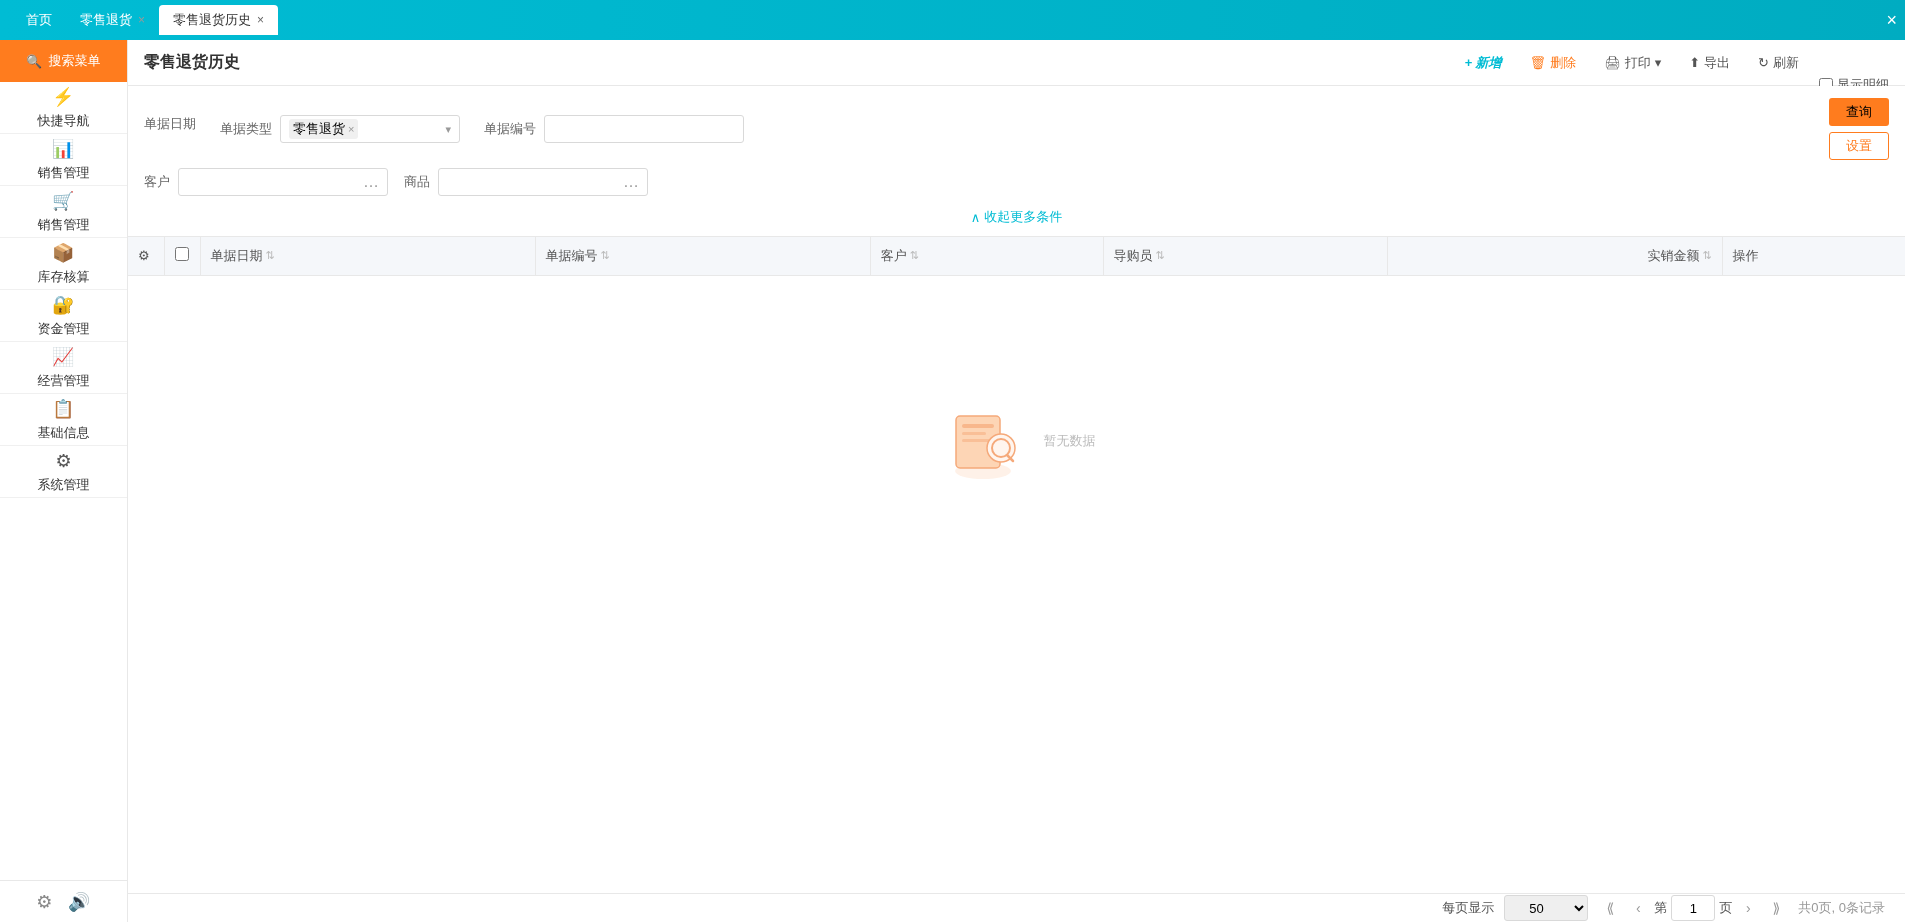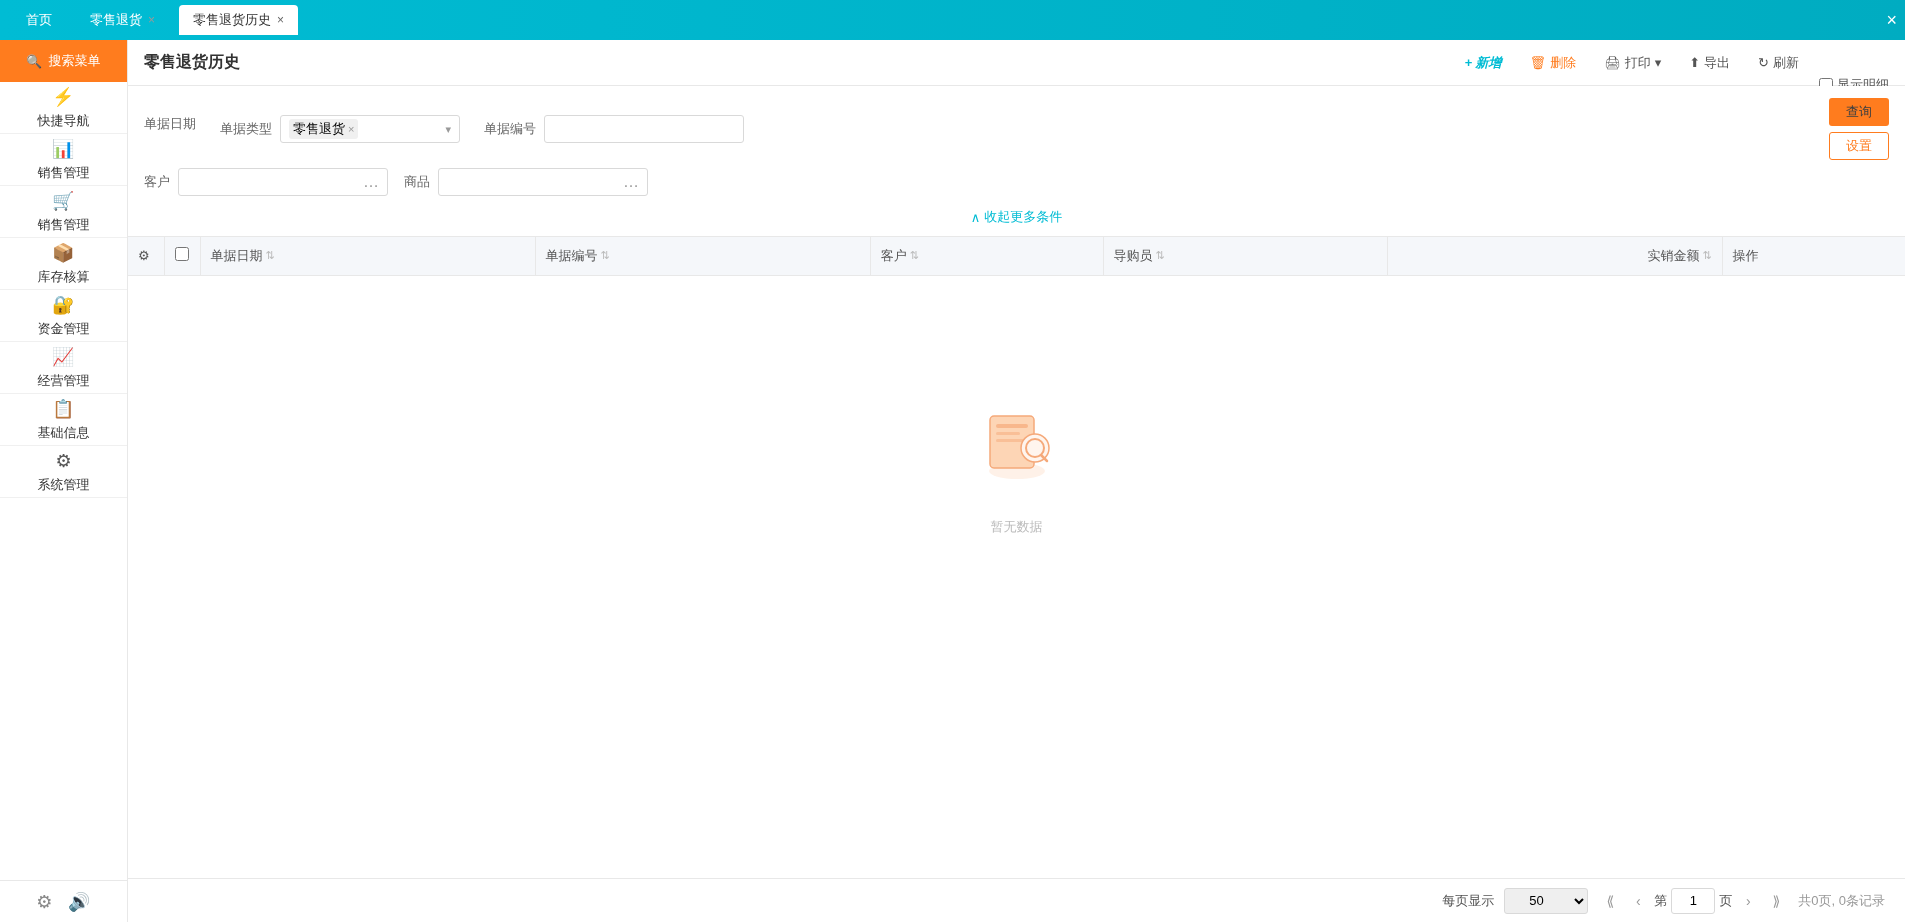--- a/index.html
+++ b/index.html
@@ -11,21 +11,21 @@
       background: linear-gradient(90deg, #00bcd4 0%, #00acc1 100%);
       display: flex;
       align-items: center;
       padding: 0 8px;
       flex-shrink: 0;
     }
     .top-bar .tabs {
       display: flex;
       align-items: center;
       flex: 1;
-      gap: 10px;
+      gap: 0;
       margin-left: 4px;
     }
     .tab {
       height: 30px;
       padding: 0 14px;
       display: flex;
       align-items: center;
       gap: 6px;
       border-radius: 4px 4px 0 0;
       cursor: pointer;
@@ -274,21 +274,21 @@
 
     
     .query-settings {
       display: flex;
       flex-direction: column;
       gap: 6px;
       flex-shrink: 0;
     }
     .btn-query {
       background: #ff7c1e;
-      color: #404040;
+      color: #000000;
       border: none;
       border-radius: 3px;
       height: 28px;
       padding: 0 16px;
       cursor: pointer;
       font-size: 13px;
     }
     .btn-settings {
       background: #fff;
       color: #ff7c1e;
@@ -326,36 +326,36 @@
       white-space: nowrap;
     }
     .data-table th:last-child { border-right: none; }
     .th-settings { width: 36px; text-align: center; }
     .th-checkbox { width: 36px; text-align: center; }
     .sort-icon { color: #bbb; font-size: 11px; }
     .th-content { display: flex; align-items: center; gap: 3px; }
 
     .empty-state {
       display: flex;
-      flex-direction: column;
+      flex-direction: row;
       align-items: center;
       justify-content: center;
       padding: 120px 0 60px;
       color: #bbb;
       font-size: 14px;
-      gap: 32px;
+      gap: 16px;
     }
     .empty-icon {
       width: 90px;
       height: 90px;
     }
 
     
     .pagination-bar {
-      height: 44px;
+      height: 29px;
       background: #fff;
       border-top: 1px solid #e8e8e8;
       display: flex;
       align-items: center;
       justify-content: flex-end;
       padding: 0 20px;
       gap: 10px;
       flex-shrink: 0;
       font-size: 13px;
       color: #555;

